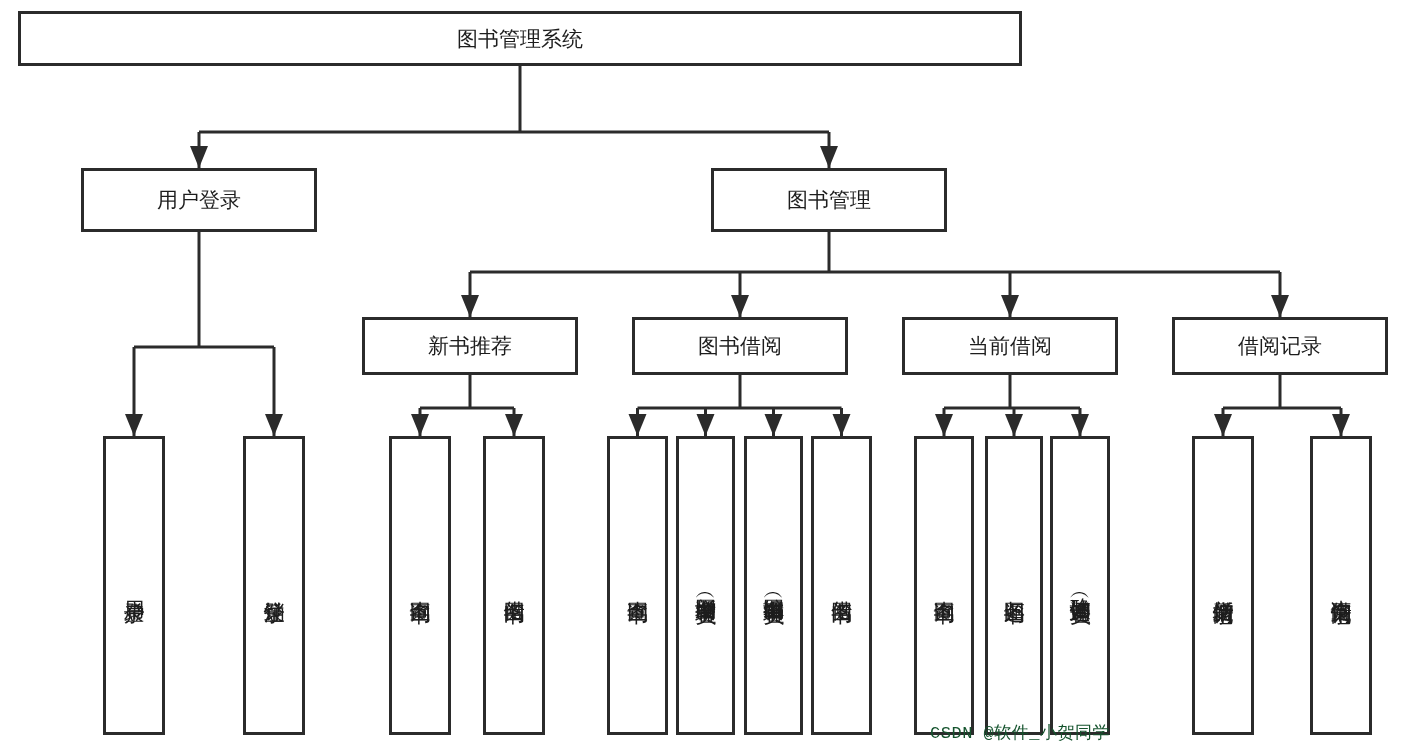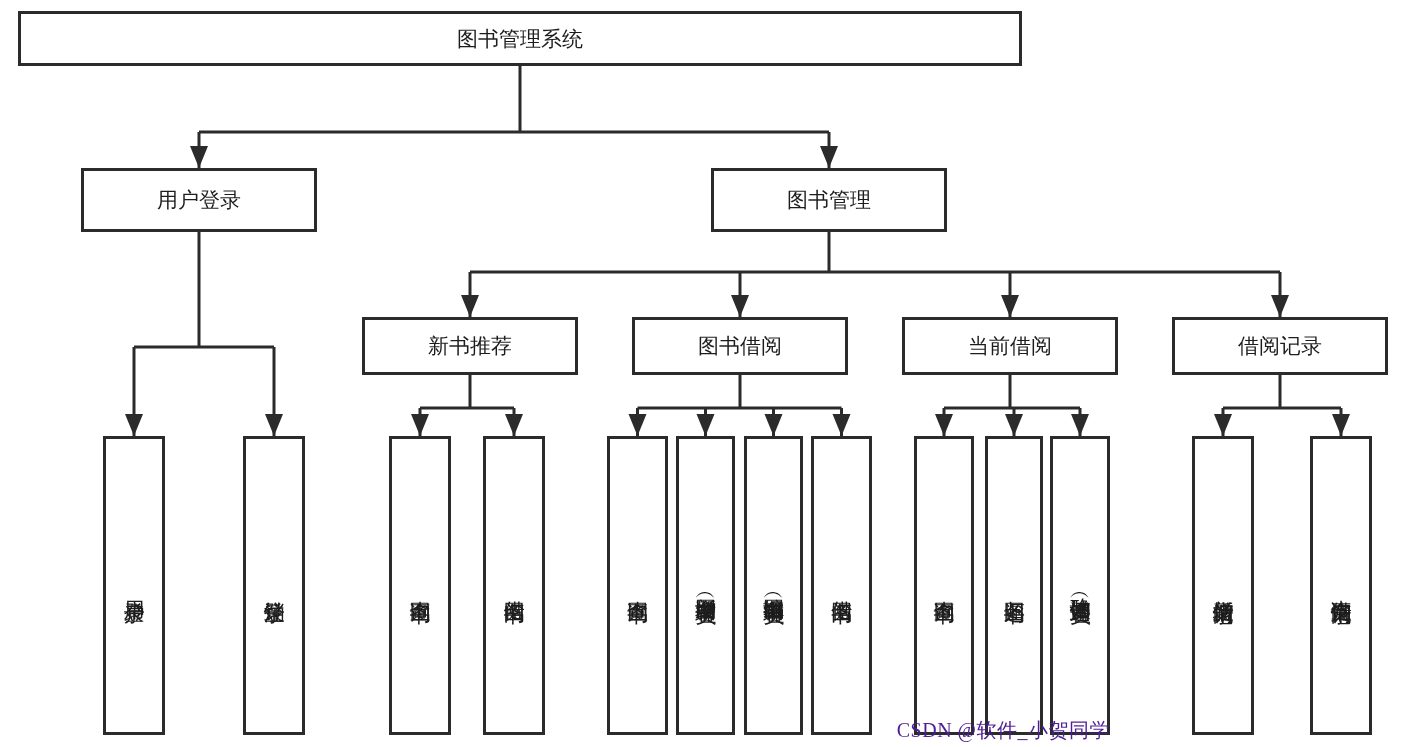--- a/index.html
+++ b/index.html
@@ -64,23 +64,23 @@
     line-height: 1.08;
     color: #1d1d1d;
     letter-spacing: 1px;
     pointer-events: none;
     text-align: center;
   }
   #watermark {
     position: absolute;
     right: 8px;
     bottom: 3px;
-    font-family: Liberation Serif, serif;
-    font-size: 20px;
-    color: #4c1d95;
+    font-family: Liberation Mono, monospace;
+    font-size: 17px;
+    color: #14532d;
     white-space: nowrap;
     letter-spacing: 0.5px;
   }
 </style>
 </head>
 <body>
 
 <div id="diagram-root">
 
   <svg id="tree-svg" viewBox="0 0 1405 747" xmlns="http://www.w3.org/2000/svg">

